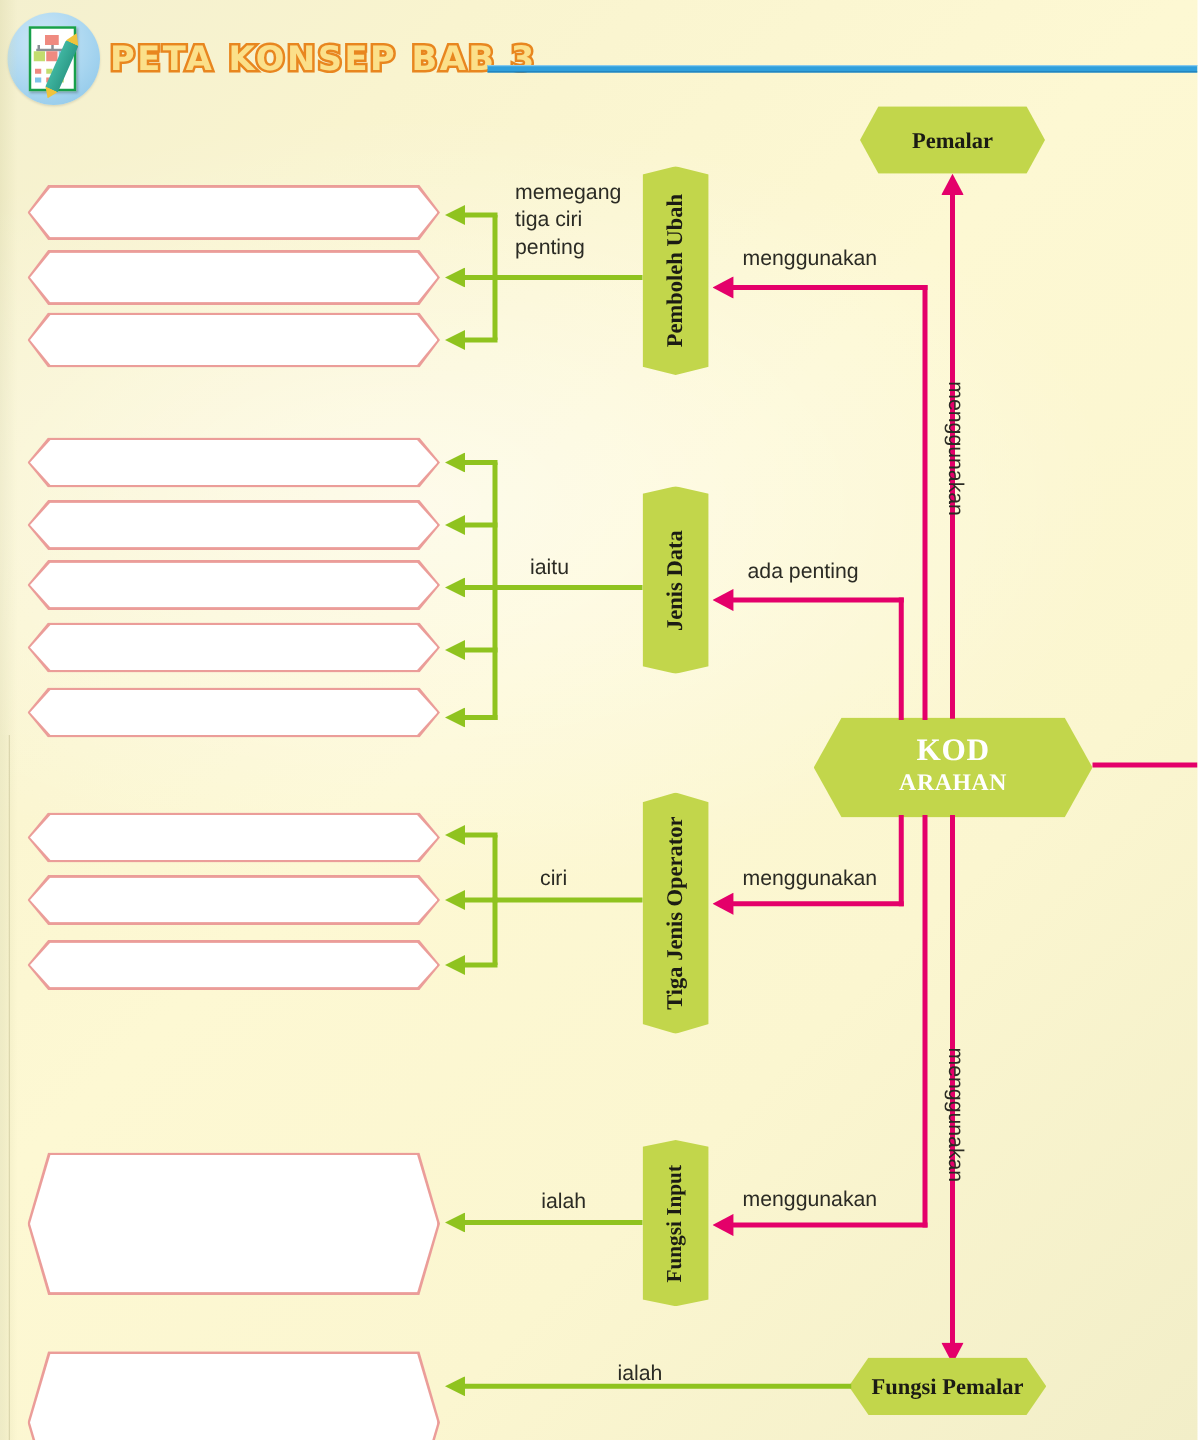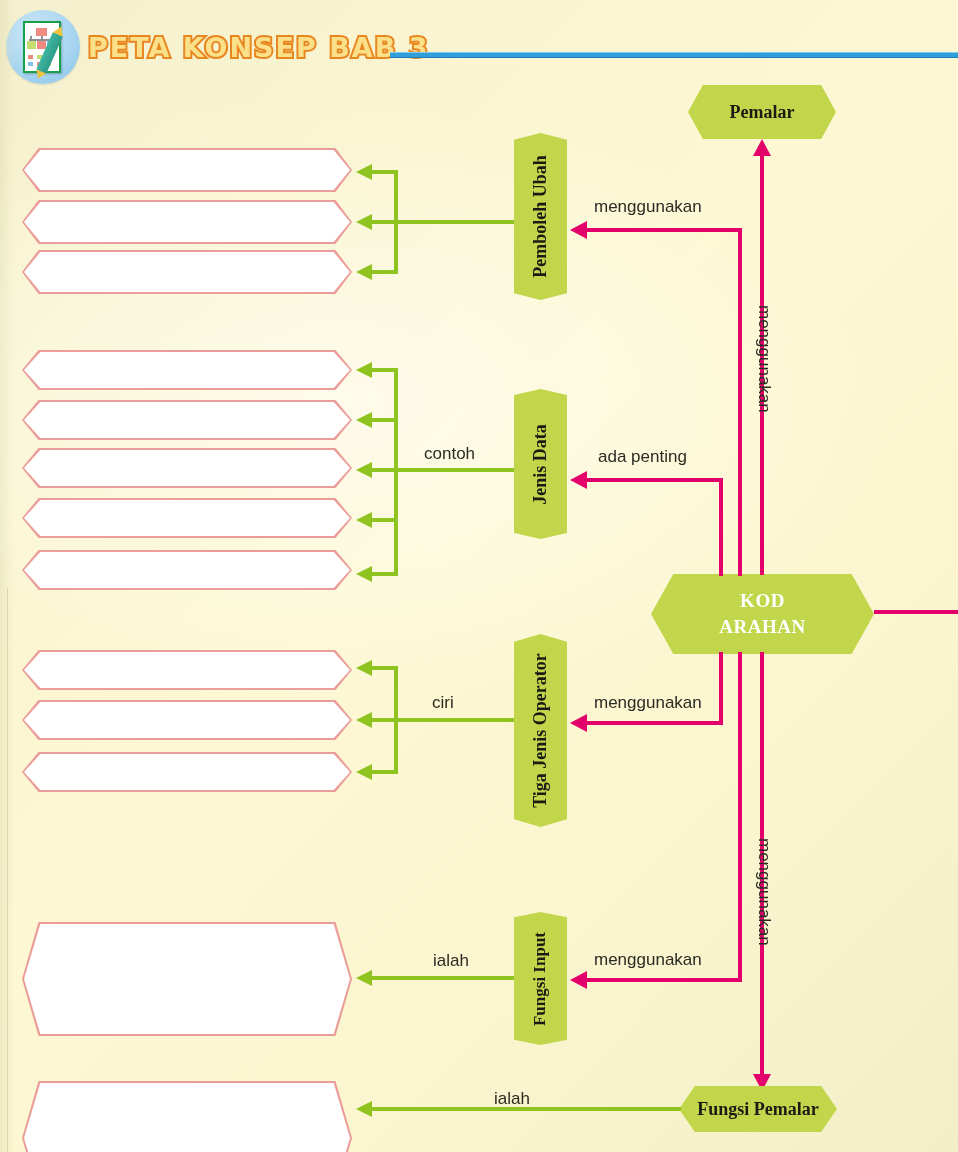--- a/index.html
+++ b/index.html
@@ -148,21 +148,21 @@
   </div>
 
   <div class="hdr-title">PETA KONSEP BAB 3</div>
   <div class="hdr-rule"></div>
 
   <div class="sheen"></div>
   <div class="page-edge2"></div>
   <div class="page-edge"></div>
 
   <div class="hexnode" style="left:651px;top:574px;width:223px;height:80px;flex-direction:column;line-height:26px;">
-    <span style="color:#ffffff;font-size:19px;letter-spacing:.5px;">KOD</span>
+    <span style="color:#ffffff;font-size:25px;letter-spacing:.5px;">KOD</span>
     <span style="color:#ffffff;font-size:19px;letter-spacing:.5px;">ARAHAN</span>
   </div>
   <div class="lnp" style="left:874px;top:610px;width:84px;height:4px;"></div>
 
   <div class="lnp" style="left:760px;top:150px;width:4px;height:425px;"></div>
   <div class="arrow-up" style="left:753px;top:139px;"></div>
   <div class="elabel vert-cw" style="left:775px;top:305px;">menggunakan</div>
 
   <div class="lnp" style="left:738px;top:228px;width:4px;height:348px;"></div>
   <div class="lnp" style="left:586px;top:228px;width:156px;height:4px;"></div>
@@ -213,34 +213,37 @@
   </div>
 
   <div class="ln" style="left:394px;top:172px;width:4px;height:100px;"></div>
   <div class="ln" style="left:394px;top:220px;width:120px;height:4px;"></div>
   <div class="ln" style="left:368px;top:170px;width:30px;height:4px;"></div>
   <div class="ln" style="left:368px;top:220px;width:30px;height:4px;"></div>
   <div class="ln" style="left:368px;top:270px;width:30px;height:4px;"></div>
   <div class="arrow-l" style="left:356px;top:164px;"></div>
   <div class="arrow-l" style="left:356px;top:214px;"></div>
   <div class="arrow-l" style="left:356px;top:264px;"></div>
+  <div class="elabel" style="left:412px;top:143px;width:110px;">memegang
+tiga ciri
+penting</div>
 
   <div class="ln" style="left:394px;top:370px;width:4px;height:206px;"></div>
   <div class="ln" style="left:394px;top:468px;width:120px;height:4px;"></div>
   <div class="ln" style="left:368px;top:368px;width:30px;height:4px;"></div>
   <div class="ln" style="left:368px;top:418px;width:30px;height:4px;"></div>
   <div class="ln" style="left:368px;top:468px;width:30px;height:4px;"></div>
   <div class="ln" style="left:368px;top:518px;width:30px;height:4px;"></div>
   <div class="ln" style="left:368px;top:572px;width:30px;height:4px;"></div>
   <div class="arrow-l" style="left:356px;top:362px;"></div>
   <div class="arrow-l" style="left:356px;top:412px;"></div>
   <div class="arrow-l" style="left:356px;top:462px;"></div>
   <div class="arrow-l" style="left:356px;top:512px;"></div>
   <div class="arrow-l" style="left:356px;top:566px;"></div>
-  <div class="elabel" style="left:424px;top:443px;">contoh</div>
+  <div class="elabel" style="left:424px;top:443px;">iaitu</div>
 
   <div class="ln" style="left:394px;top:668px;width:4px;height:104px;"></div>
   <div class="ln" style="left:394px;top:718px;width:120px;height:4px;"></div>
   <div class="ln" style="left:368px;top:666px;width:30px;height:4px;"></div>
   <div class="ln" style="left:368px;top:718px;width:30px;height:4px;"></div>
   <div class="ln" style="left:368px;top:770px;width:30px;height:4px;"></div>
   <div class="arrow-l" style="left:356px;top:660px;"></div>
   <div class="arrow-l" style="left:356px;top:712px;"></div>
   <div class="arrow-l" style="left:356px;top:764px;"></div>
   <div class="elabel" style="left:432px;top:692px;">ciri</div>

